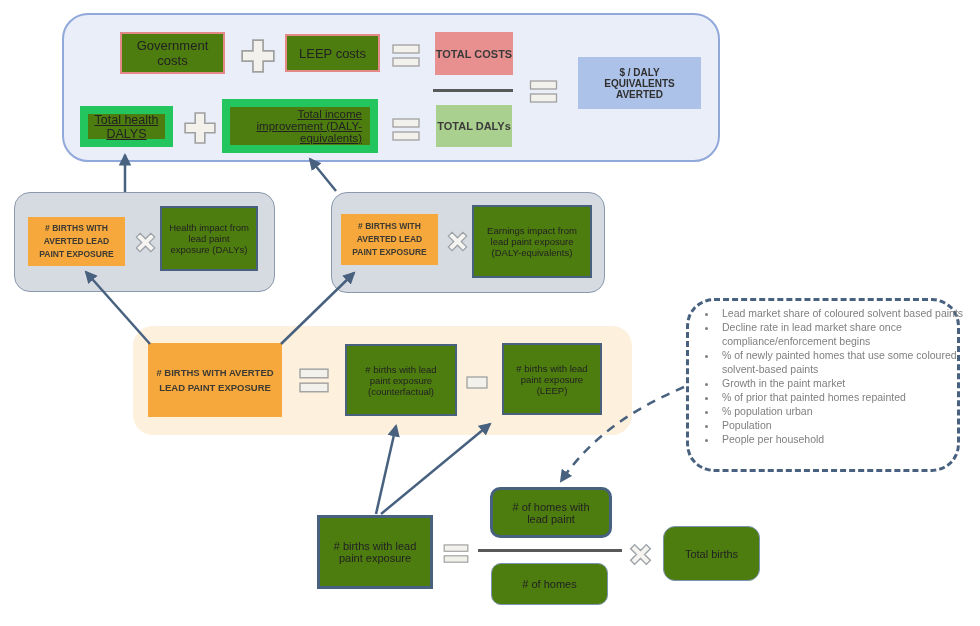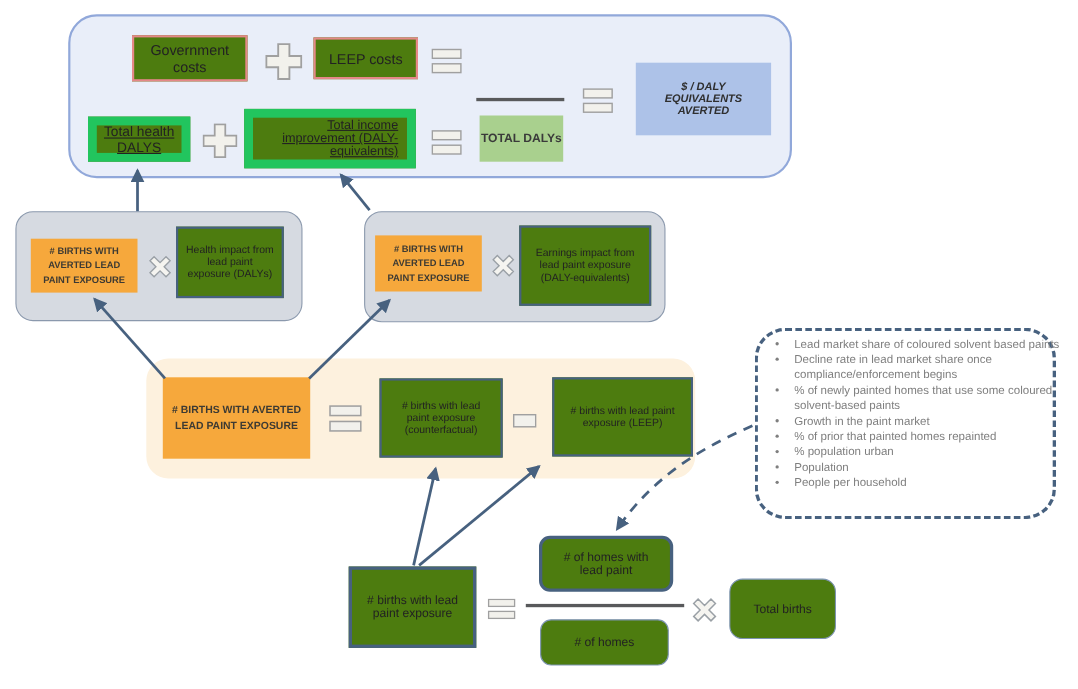--- a/index.html
+++ b/index.html
@@ -50,20 +50,23 @@
 
   <div class="abs box red-border" style="left:285px;top:34px;width:95px;height:38px;">
     <span>LEEP costs</span>
   </div>
 
   <svg class="abs op" style="left:392px;top:43px;" width="28" height="26" viewBox="0 0 28 26">
     <rect x="1" y="2" width="26" height="8" fill="#f2f1ec" stroke="#a0a0a0" stroke-width="1.3"></rect>
     <rect x="1" y="15" width="26" height="8" fill="#f2f1ec" stroke="#a0a0a0" stroke-width="1.3"></rect>
   </svg>
 
+  <div class="abs box salmon-fill" style="left:435px;top:32px;width:78px;height:43px;">
+    <span>TOTAL COSTS</span>
+  </div>
 
   <div class="abs bar" style="left:433px;top:89px;width:80px;height:3px;"></div>
 
   <div class="abs box green-border" style="left:80px;top:106px;width:93px;height:41px;font-size:12.5px;">
     <span>Total health DALYS</span>
   </div>
 
   <svg class="abs op" style="left:184px;top:112px;" width="32" height="32" viewBox="0 0 30 30">
     <path d="M10.5,1 H19.5 V10.5 H29 V19.5 H19.5 V29 H10.5 V19.5 H1 V10.5 H10.5 Z" fill="#f2f1ec" stroke="#a0a0a0" stroke-width="1.5"></path>
   </svg>
@@ -79,21 +82,21 @@
 
   <div class="abs box green-fill" style="left:436px;top:105px;width:76px;height:42px;">
     <span>TOTAL DALYs</span>
   </div>
 
   <svg class="abs op" style="left:527px;top:79px;" width="33" height="26" viewBox="0 0 28 26">
     <rect x="1" y="2" width="26" height="8" fill="#f2f1ec" stroke="#a0a0a0" stroke-width="1.3"></rect>
     <rect x="1" y="15" width="26" height="8" fill="#f2f1ec" stroke="#a0a0a0" stroke-width="1.3"></rect>
   </svg>
 
-  <div class="abs box blue-fill" style="left:578px;top:57px;width:123px;height:66px;border:none;font-style:italic;">
+  <div class="abs box blue-fill" style="left:578px;top:57px;width:123px;height:52px;border:none;">
     <span>$ / DALY EQUIVALENTS AVERTED</span>
   </div>
 
   <div class="abs gray-container" style="left:14px;top:192px;width:261px;height:100px;"></div>
 
   <div class="abs box orange-fill" style="left:28px;top:217px;width:97px;height:49px;font-size:8.5px;line-height:1.55;padding:0 5px;">
     <span># BIRTHS WITH AVERTED LEAD PAINT EXPOSURE</span>
   </div>
 
   <svg class="abs op" style="left:133px;top:230px;" width="25" height="25" viewBox="0 0 30 30">
@@ -130,21 +133,21 @@
   </svg>
 
   <div class="abs box dark-border" style="left:345px;top:344px;width:112px;height:72px;font-size:9.5px;padding:0 8px;">
     <span># births with lead paint exposure (counterfactual)</span>
   </div>
 
   <svg class="abs op" style="left:466px;top:376px;" width="22" height="13" viewBox="0 0 22 13">
     <rect x="1" y="1" width="20" height="11" fill="#f2f1ec" stroke="#a0a0a0" stroke-width="1.3"></rect>
   </svg>
 
-  <div class="abs box dark-border" style="left:502px;top:343px;width:128px;height:72px;font-size:9.5px;padding:0 8px;">
+  <div class="abs box dark-border" style="left:502px;top:343px;width:100px;height:72px;font-size:9.5px;padding:0 8px;">
     <span># births with lead paint exposure (LEEP)</span>
   </div>
 
   <div class="abs dashed-container"></div>
   <ul class="inputs-list">
     <li>Lead market share of coloured solvent based paints</li>
     <li>Decline rate in lead market share once compliance/enforcement begins</li>
     <li>% of newly painted homes that use some coloured solvent-based paints</li>
     <li>Growth in the paint market</li>
     <li>% of prior that painted homes repainted</li>

